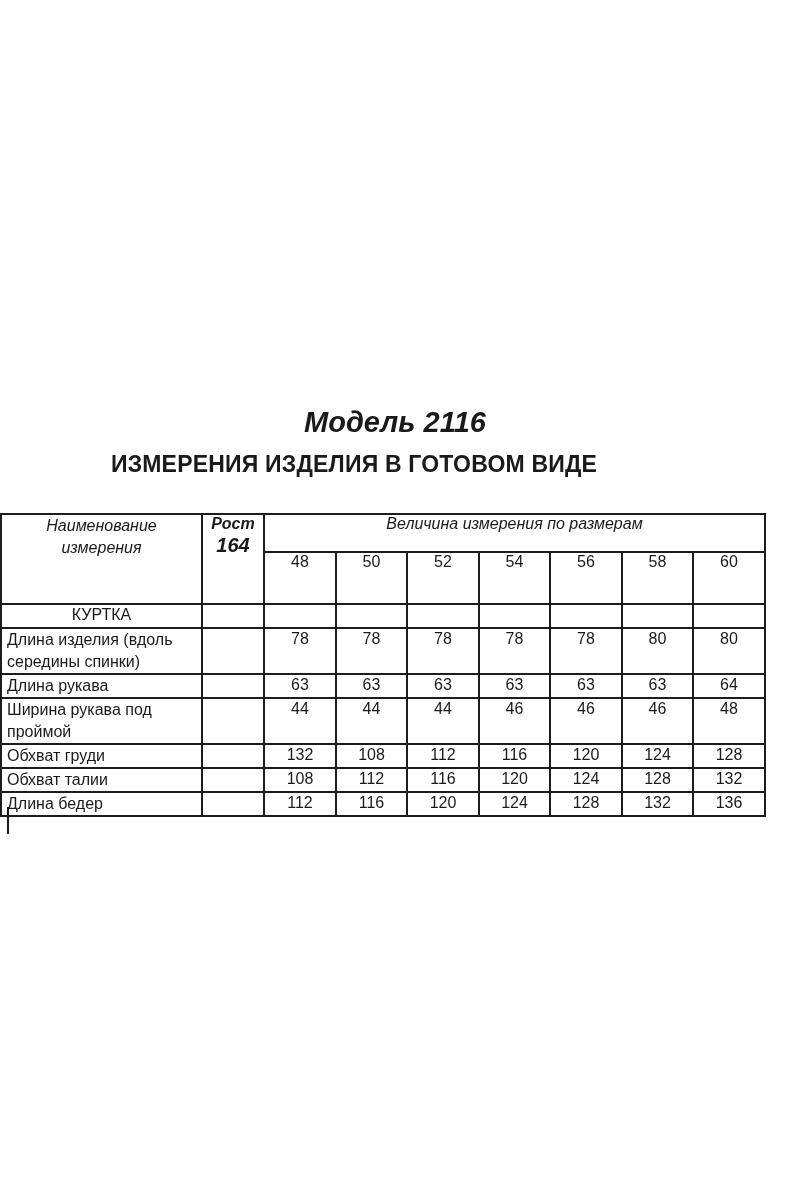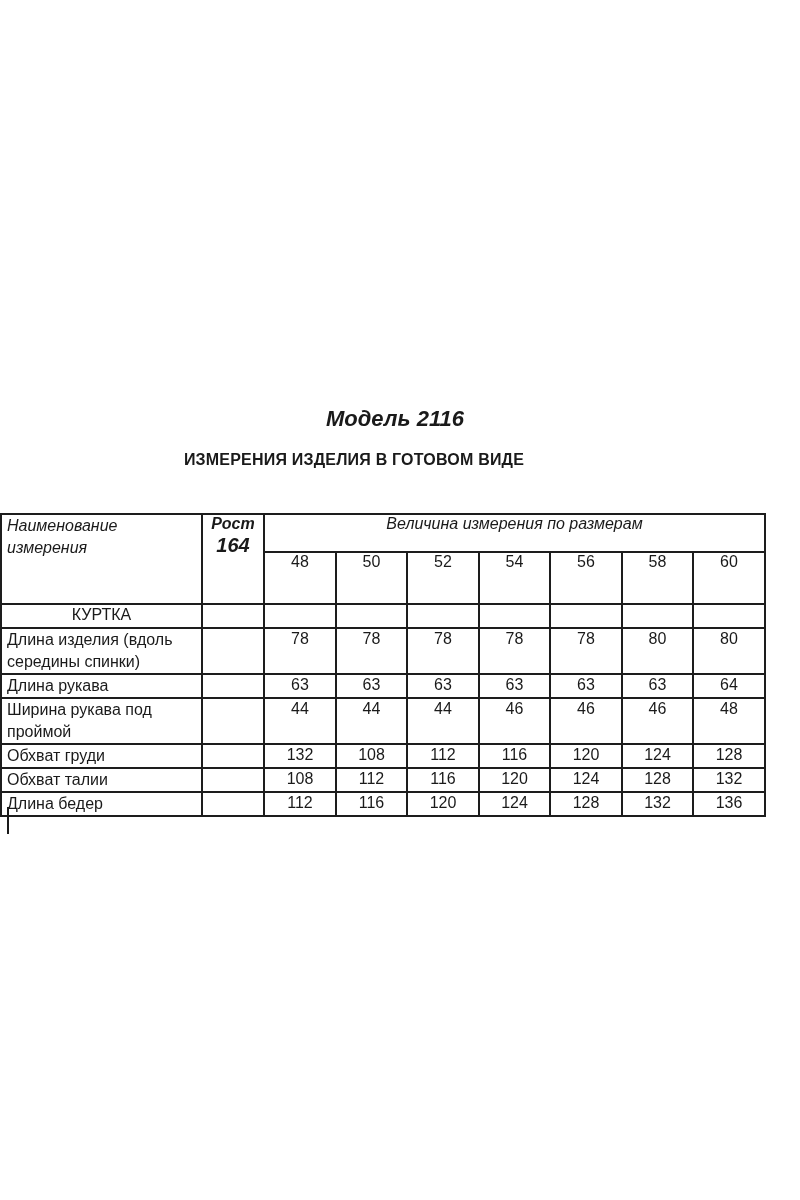--- a/index.html
+++ b/index.html
@@ -4,25 +4,25 @@
 <style>
   html,body { margin:0; padding:0; }
   body {
     width:800px; height:1200px; background:#ffffff;
     font-family:"Liberation Sans", sans-serif; color:#1a1a1a;
   }
   .page { position:relative; width:800px; height:1200px; overflow:hidden; background:#ffffff; }
 
   .title-model {
     position:absolute; top:406px; left:0; width:790px; margin:0;
-    text-align:center; font-size:22px; font-weight:bold; font-style:italic;
+    text-align:center; font-size:29px; font-weight:bold; font-style:italic;
   }
   .title-main {
     position:absolute; top:451px; left:0; width:708px; margin:0;
-    text-align:center; font-size:16px; font-weight:bold; letter-spacing:0.2px;
+    text-align:center; font-size:23px; font-weight:bold; letter-spacing:0.2px;
   }
 
   table.mtable {
     position:absolute; top:513px; left:0; width:764px;
     border-collapse:collapse; table-layout:fixed;
   }
   .mtable td, .mtable th {
     border:2px solid #1d1d1d; padding:0 5px;
     font-size:16px; font-weight:normal; vertical-align:top;
     overflow:hidden;
@@ -31,21 +31,21 @@
   tr.h2 { height:52px; }
   tr.sec { height:24px; }
   tr.d0 { height:45px; }
   tr.d1 { height:21px;padding-left:24px; }
   tr.d2 { height:46px;padding-left:35px; }
   tr.d3 { height:23px; }
   tr.d4 { height:22px;margin-left:20px; }
   tr.d5 { height:19px; }
 
   .c-name {
-    font-style:italic; font-weight:bold; text-align:left;
+    font-style:italic; font-weight:bold; text-align:center;
     vertical-align:middle; white-space:pre-line; line-height:1.35;
   }
   .c-rost { text-align:center; vertical-align:top; padding-top:2px;margin-left:32px; }
   .rost-label { display:block; font-size:16px; font-weight:bold; font-style:italic; }
   .rost-value { display:block; font-size:20px; font-weight:bold; font-style:italic; margin-top:1px; }
   .c-sizes {
     text-align:center; font-style:italic; font-weight:bold; vertical-align:middle;
   }
   .size-h { text-align:center; font-weight:bold; vertical-align:top; padding-top:3px; }
   .section-cell { text-align:center; line-height:20px; }

